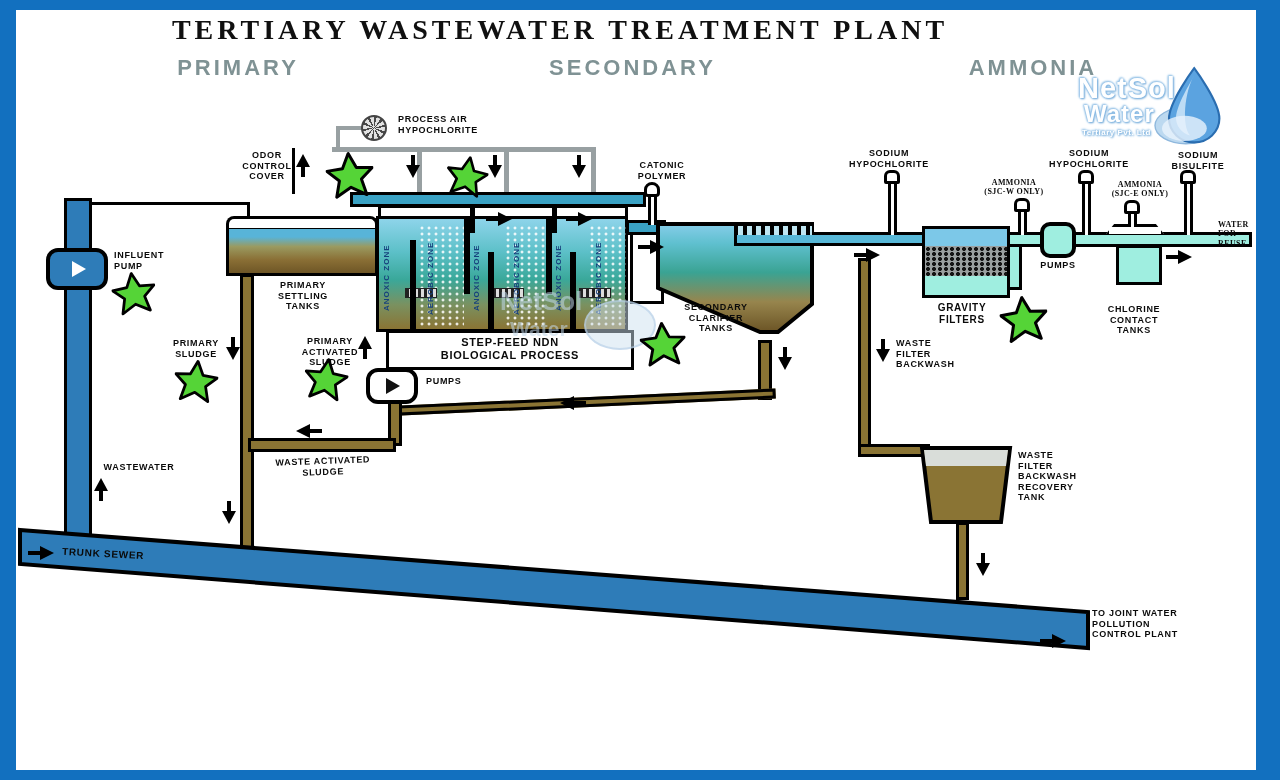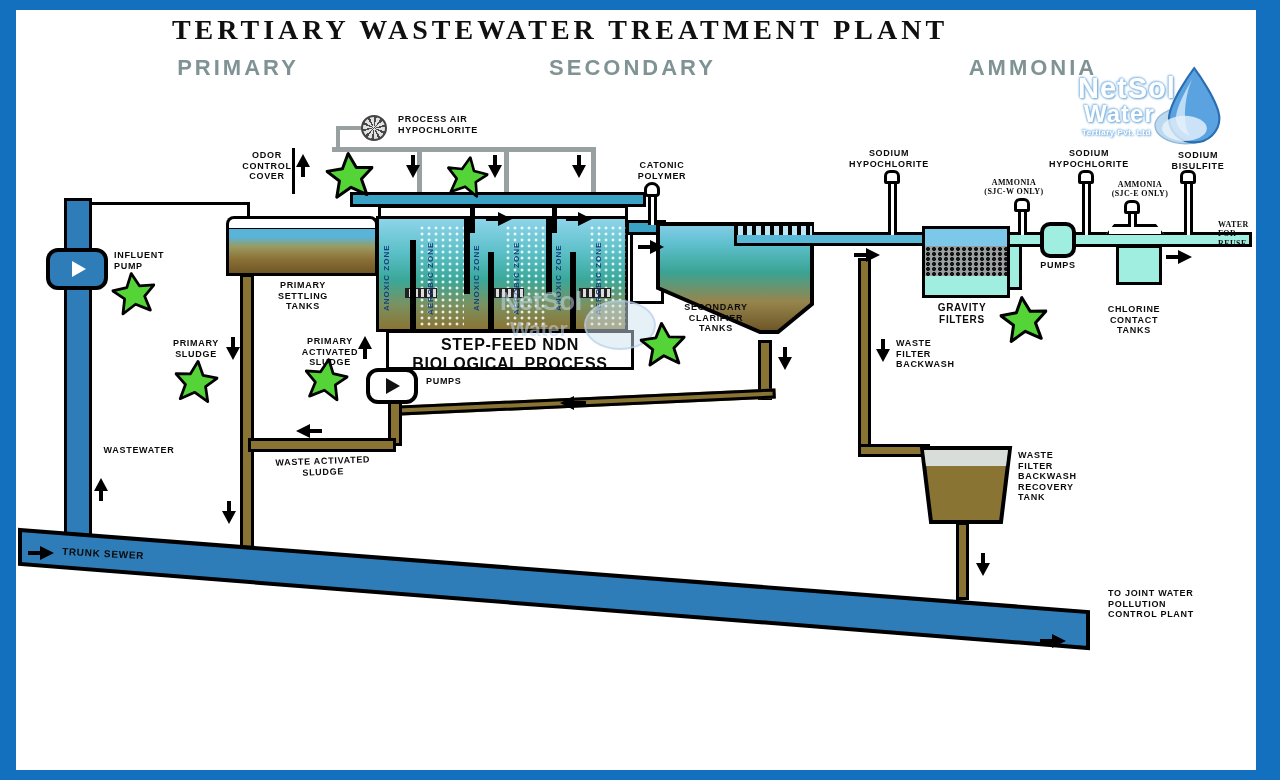--- a/index.html
+++ b/index.html
@@ -83,21 +83,21 @@
     <div class="logo-txt" style="left:22px;top:64px;font-size:8px;letter-spacing:.5px;">Tertiary Pvt. Ltd</div>
   </div>
 
   <div class="abs" style="left:78px;top:202px;width:172px;height:346px;border:3px solid #000;background:#fff;z-index:4;"></div>
   <div class="pipe" style="left:64px;top:198px;width:28px;height:352px;"></div>
   <div class="pump" style="left:46px;top:248px;width:62px;height:42px;background:#2e7cb8;">
     <span class="ptri" style="left:22px;top:9px;"></span>
   </div>
   <div class="lbl left" style="left:114px;top:250px;">INFLUENT
 PUMP</div>
-  <div class="lbl" style="left:84px;top:445px;width:110px;">WASTEWATER</div>
+  <div class="lbl" style="left:84px;top:462px;width:110px;">WASTEWATER</div>
   <span class="ar ar-u" style="left:94px;top:478px;"></span>
   <span class="ar ar-d" style="left:222px;top:500px;"></span>
 
   <div class="lbl" style="left:222px;top:150px;width:90px;">ODOR
 CONTROL
 COVER</div>
   <div class="abs" style="left:226px;top:216px;width:152px;height:12px;background:#fff;border:3px solid #000;border-bottom:none;border-radius:8px 8px 0 0;z-index:9;"></div>
   <div class="tank" style="left:226px;top:226px;width:152px;height:50px;background:linear-gradient(180deg,#58b4d8 0%,#58b4d8 18%,#9a9a60 40%,#8a6f35 70%,#6e5626 100%);"></div>
   <div class="lbl" style="left:248px;top:280px;width:110px;">PRIMARY
 SETTLING
@@ -141,21 +141,21 @@
   <div class="diffuser" style="left:405px;top:288px;width:30px;"></div>
   <div class="diffuser" style="left:492px;top:288px;width:30px;"></div>
   <div class="diffuser" style="left:579px;top:288px;width:30px;"></div>
   <span class="vlabel" style="left:382px;top:230px;">ANOXIC ZONE</span>
   <span class="vlabel" style="left:426px;top:230px;">AEROBIC ZONE</span>
   <span class="vlabel" style="left:472px;top:230px;">ANOXIC ZONE</span>
   <span class="vlabel" style="left:512px;top:230px;">AEROBIC ZONE</span>
   <span class="vlabel" style="left:554px;top:230px;">ANOXIC ZONE</span>
   <span class="vlabel" style="left:594px;top:230px;">AEROBIC ZONE</span>
   <div class="abs" style="left:386px;top:330px;width:248px;height:40px;background:#fff;border:3px solid #000;z-index:11;"></div>
-  <div class="lbl" style="left:396px;top:336px;width:228px;font-size:16px;z-index:21;">STEP-FEED NDN
+  <div class="lbl" style="left:396px;top:336px;width:228px;font-size:11px;z-index:21;">STEP-FEED NDN
 BIOLOGICAL PROCESS</div>
 
   <div class="abs" style="left:500px;top:286px;z-index:19;opacity:.55;">
     <div style="font-weight:700;font-size:26px;color:#c2d8ea;">NetSol</div>
     <div style="font-weight:700;font-size:21px;color:#c2d8ea;margin-left:10px;">Water</div>
   </div>
   <div class="abs" style="left:584px;top:300px;width:72px;height:50px;border-radius:50%;background:rgba(205,225,240,.5);border:2px solid rgba(180,205,230,.6);z-index:18;"></div>
 
   <div class="abs" style="left:630px;top:222px;width:34px;height:82px;background:#fff;border:3px solid #000;z-index:7;"></div>
   <div class="pipe teal" style="left:626px;top:220px;width:40px;height:15px;"></div>
@@ -197,21 +197,21 @@
   <div class="pipe brown" style="left:248px;top:438px;width:148px;height:14px;"></div>
   <span class="ar ar-l" style="left:296px;top:424px;"></span>
   <div class="lbl" style="left:258px;top:456px;width:130px;transform:rotate(-2deg);">WASTE ACTIVATED
 SLUDGE</div>
 
   <svg class="abs" style="left:14px;top:518px;z-index:8;" width="1090" height="140" viewBox="0 0 1090 140">
     <polygon points="6,12 1074,94 1074,130 6,46" fill="#2e7cb8" stroke="#000" stroke-width="4"></polygon>
   </svg>
   <span class="ar ar-r" style="left:28px;top:546px;"></span>
   <div class="lbl left" style="left:62px;top:548px;transform:rotate(3deg);font-size:10px;">TRUNK SEWER</div>
-  <div class="lbl left" style="left:1092px;top:588px;margin-left:16px;">TO JOINT WATER
+  <div class="lbl left" style="left:1092px;top:608px;">TO JOINT WATER
 POLLUTION
 CONTROL PLANT</div>
   <span class="ar ar-r" style="left:1040px;top:634px;"></span>
 
   <div class="pipe" style="left:734px;top:232px;width:192px;height:14px;background:#58b8d8;"></div>
   <span class="ar ar-r" style="left:854px;top:248px;"></span>
   <div class="lbl" style="left:834px;top:148px;width:110px;">SODIUM
 HYPOCHLORITE</div>
   <div class="lolli-cap" style="left:884px;top:170px;"></div>
   <div class="lolli-stem" style="left:888px;top:183px;height:52px;"></div>

